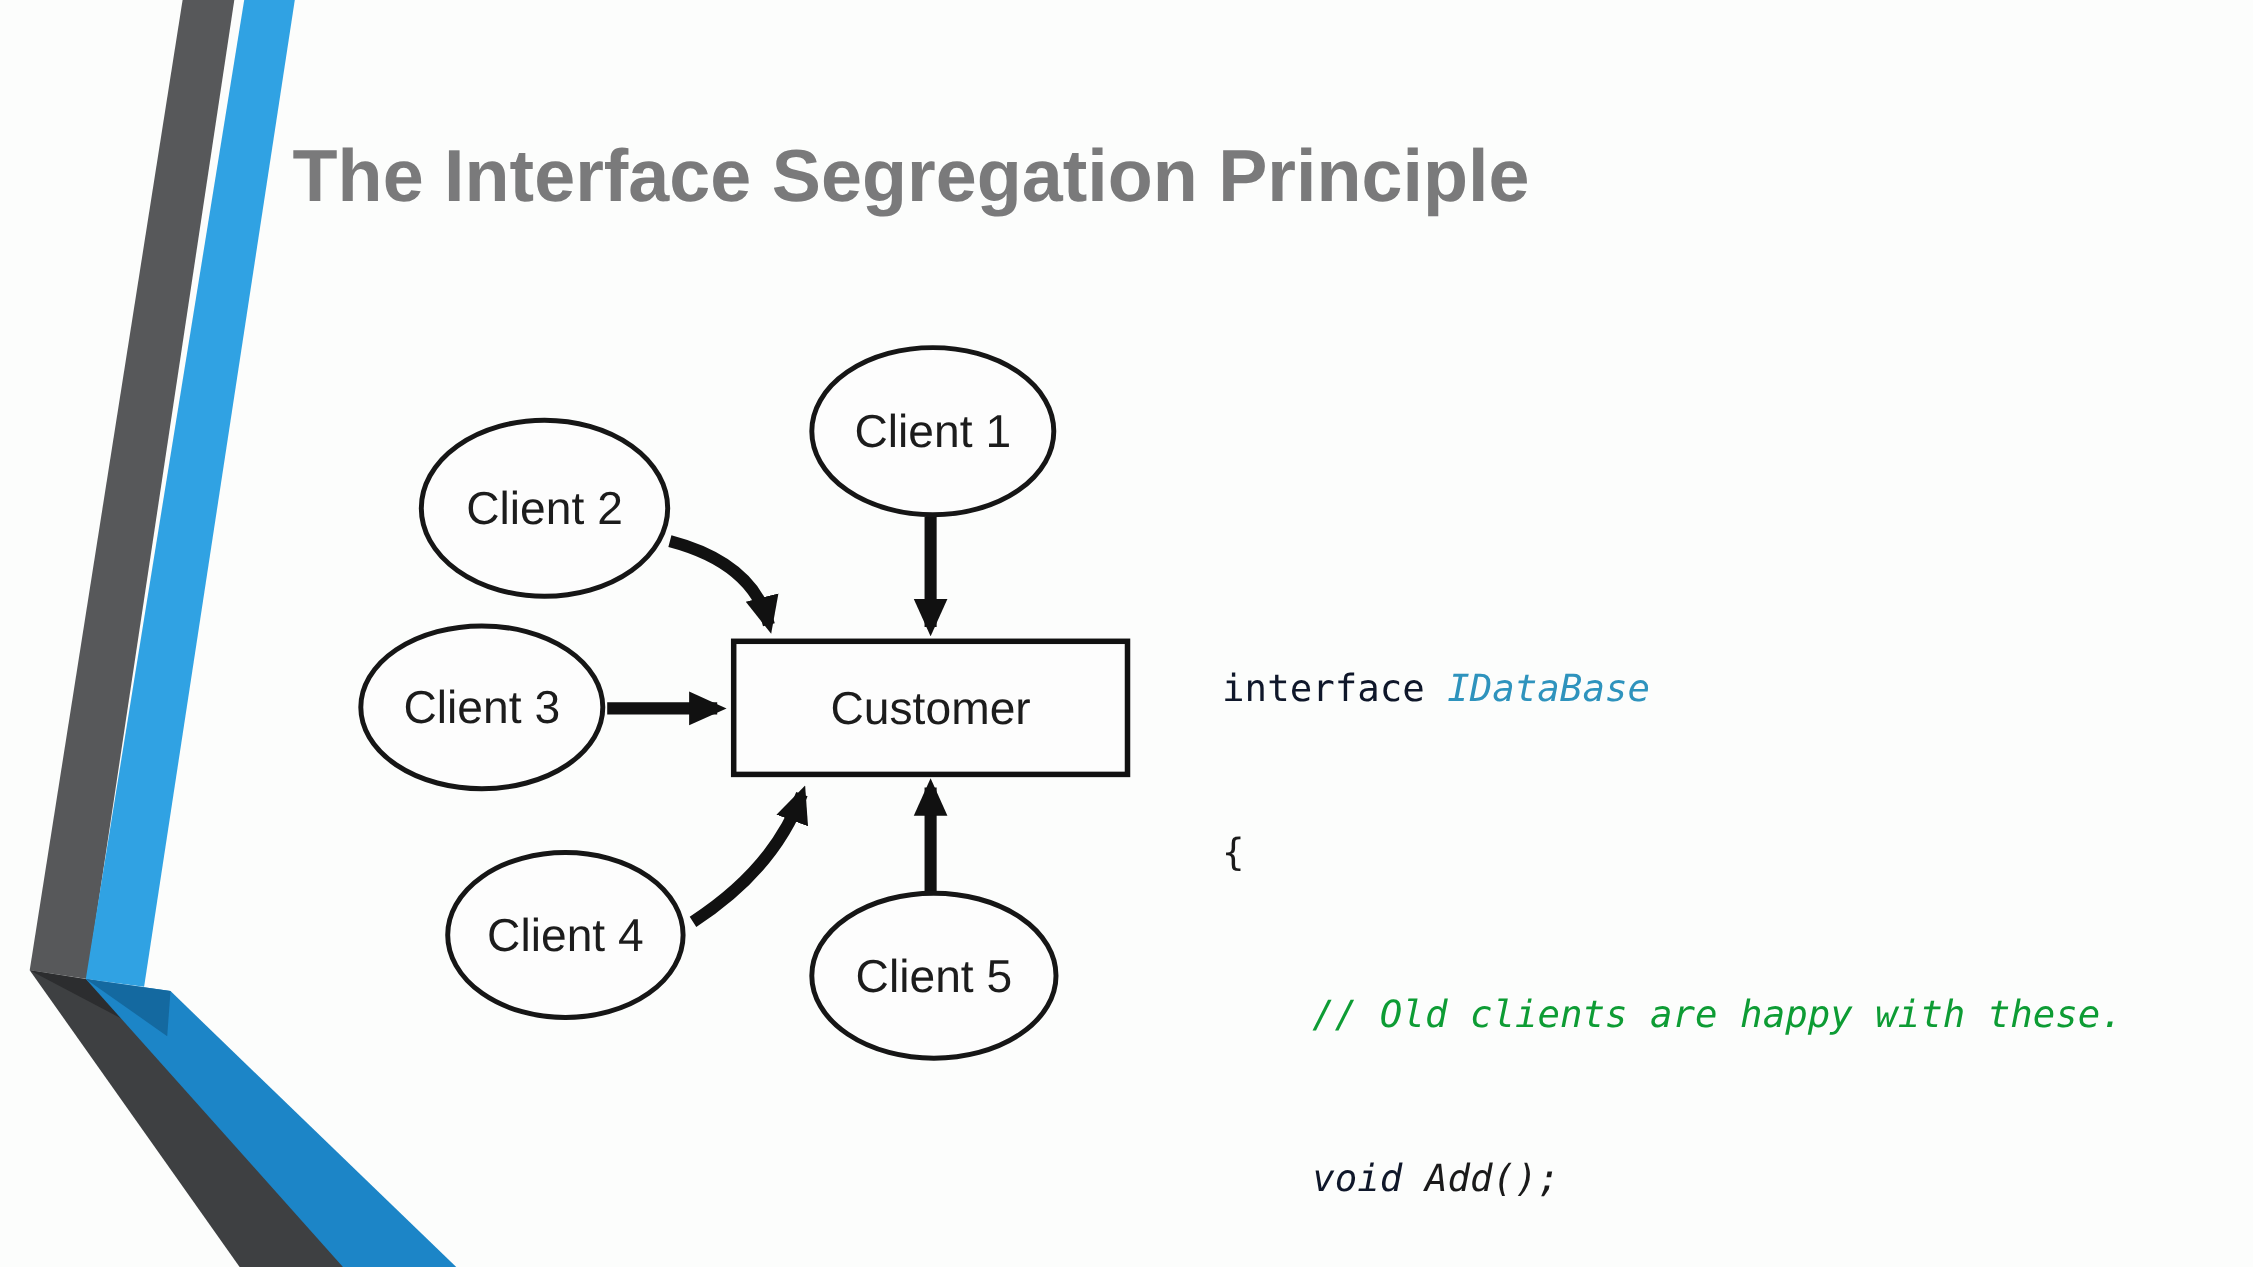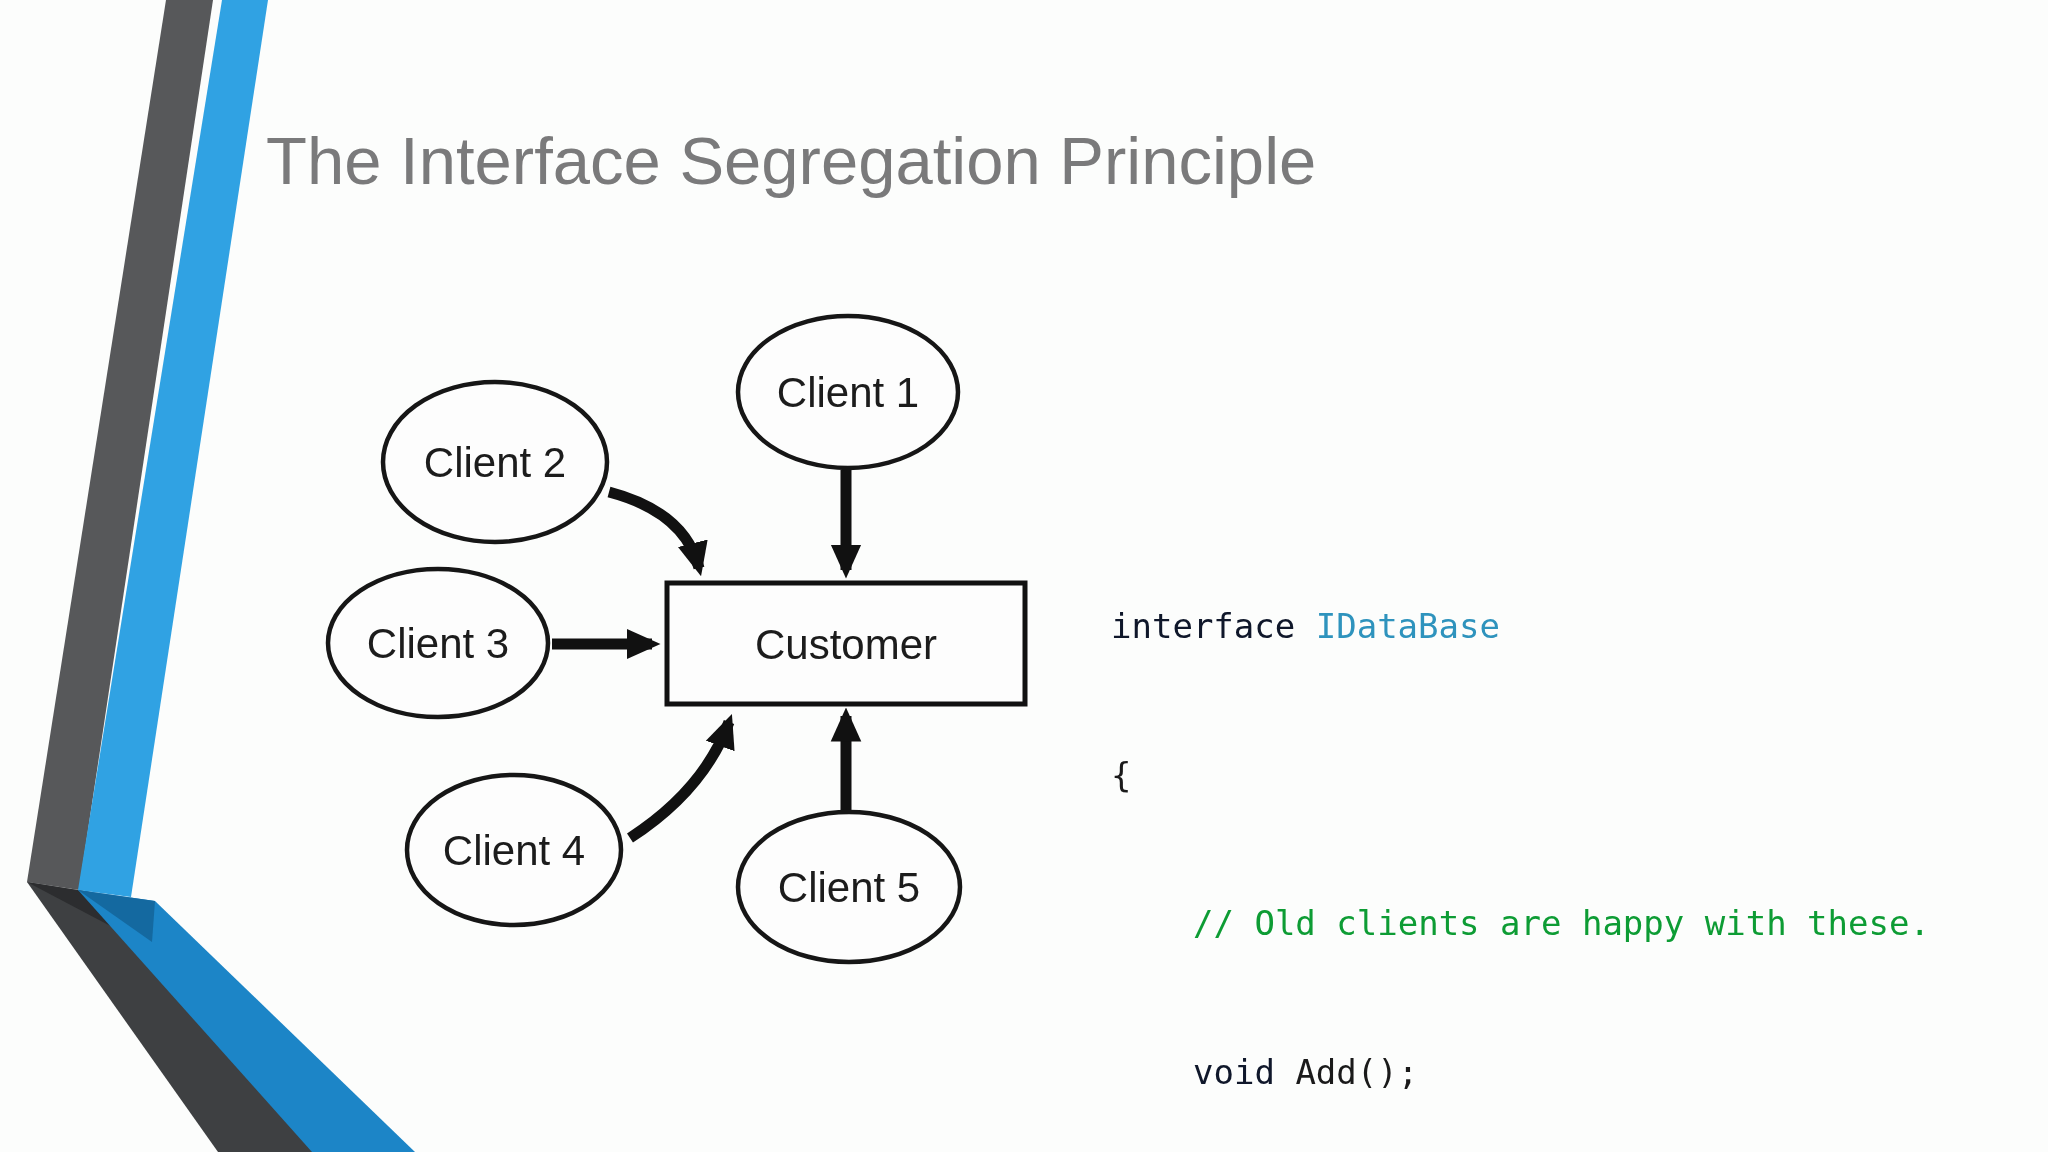--- a/index.html
+++ b/index.html
@@ -23,40 +23,40 @@
     top: 0;
     width: 2048px;
     height: 1152px;
   }
   .slide-title {
     position: absolute;
     left: 266px;
     top: 122px;
     width: 1500px;
     font-size: 67px;
-    font-weight: 400;
+    font-weight: 700;
     letter-spacing: 0px;
     color: #7a7a7b;
     font-family: "Liberation Sans", sans-serif;
     white-space: nowrap;
   }
   .code-block {
     position: absolute;
     left: 1111px;
     top: 503px;
     font-family: "DejaVu Sans Mono", "Liberation Mono", monospace;
     font-size: 34px;
     line-height: 49.5px;
     color: #1a1a1a;
     white-space: pre;
   }
   .code-line { display: block; }
-  .code-line.indent { padding-left: 82px; }
+  .code-line.indent { padding-left: 82px; font-style: italic; }
   .tok-kw   { color: #0f172a; }
-  .tok-type { color: #2e93bd; }
+  .tok-type { color: #2e93bd; font-style: italic; }
   .tok-com  { color: #0d9c34; }
   .tok-plain{ color: #1a1a1a; }
   .diagram-svg text {
     font-family: "Liberation Sans", sans-serif;
     font-size: 42px;
     fill: #1c1c1c;
   }
 </style>
 </head>
 <body>

